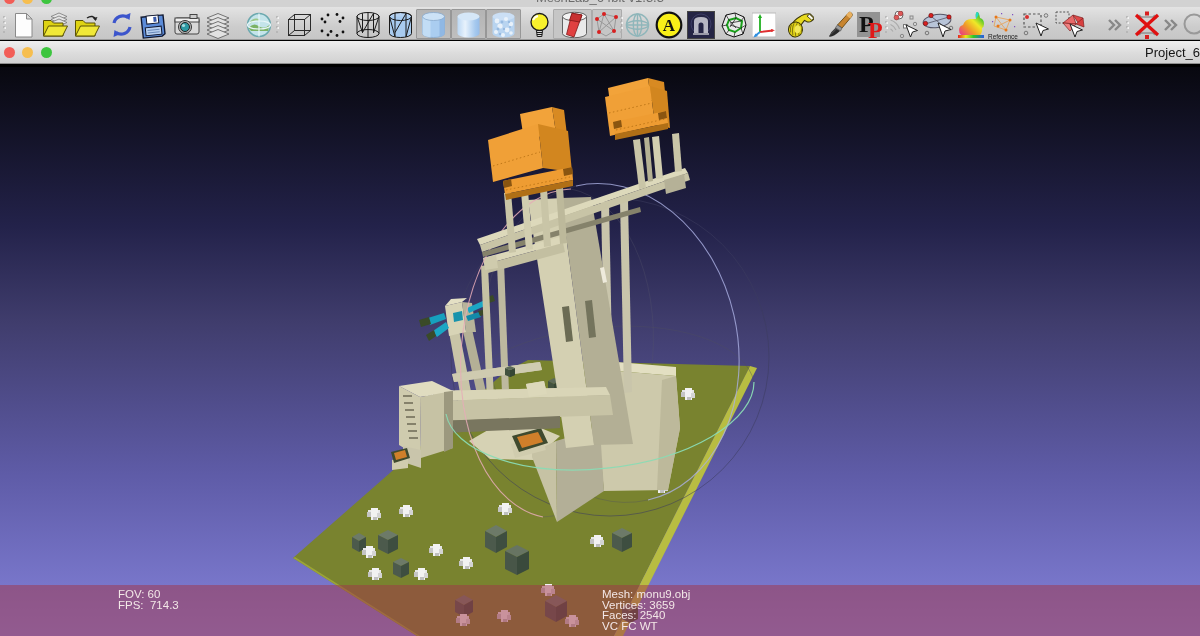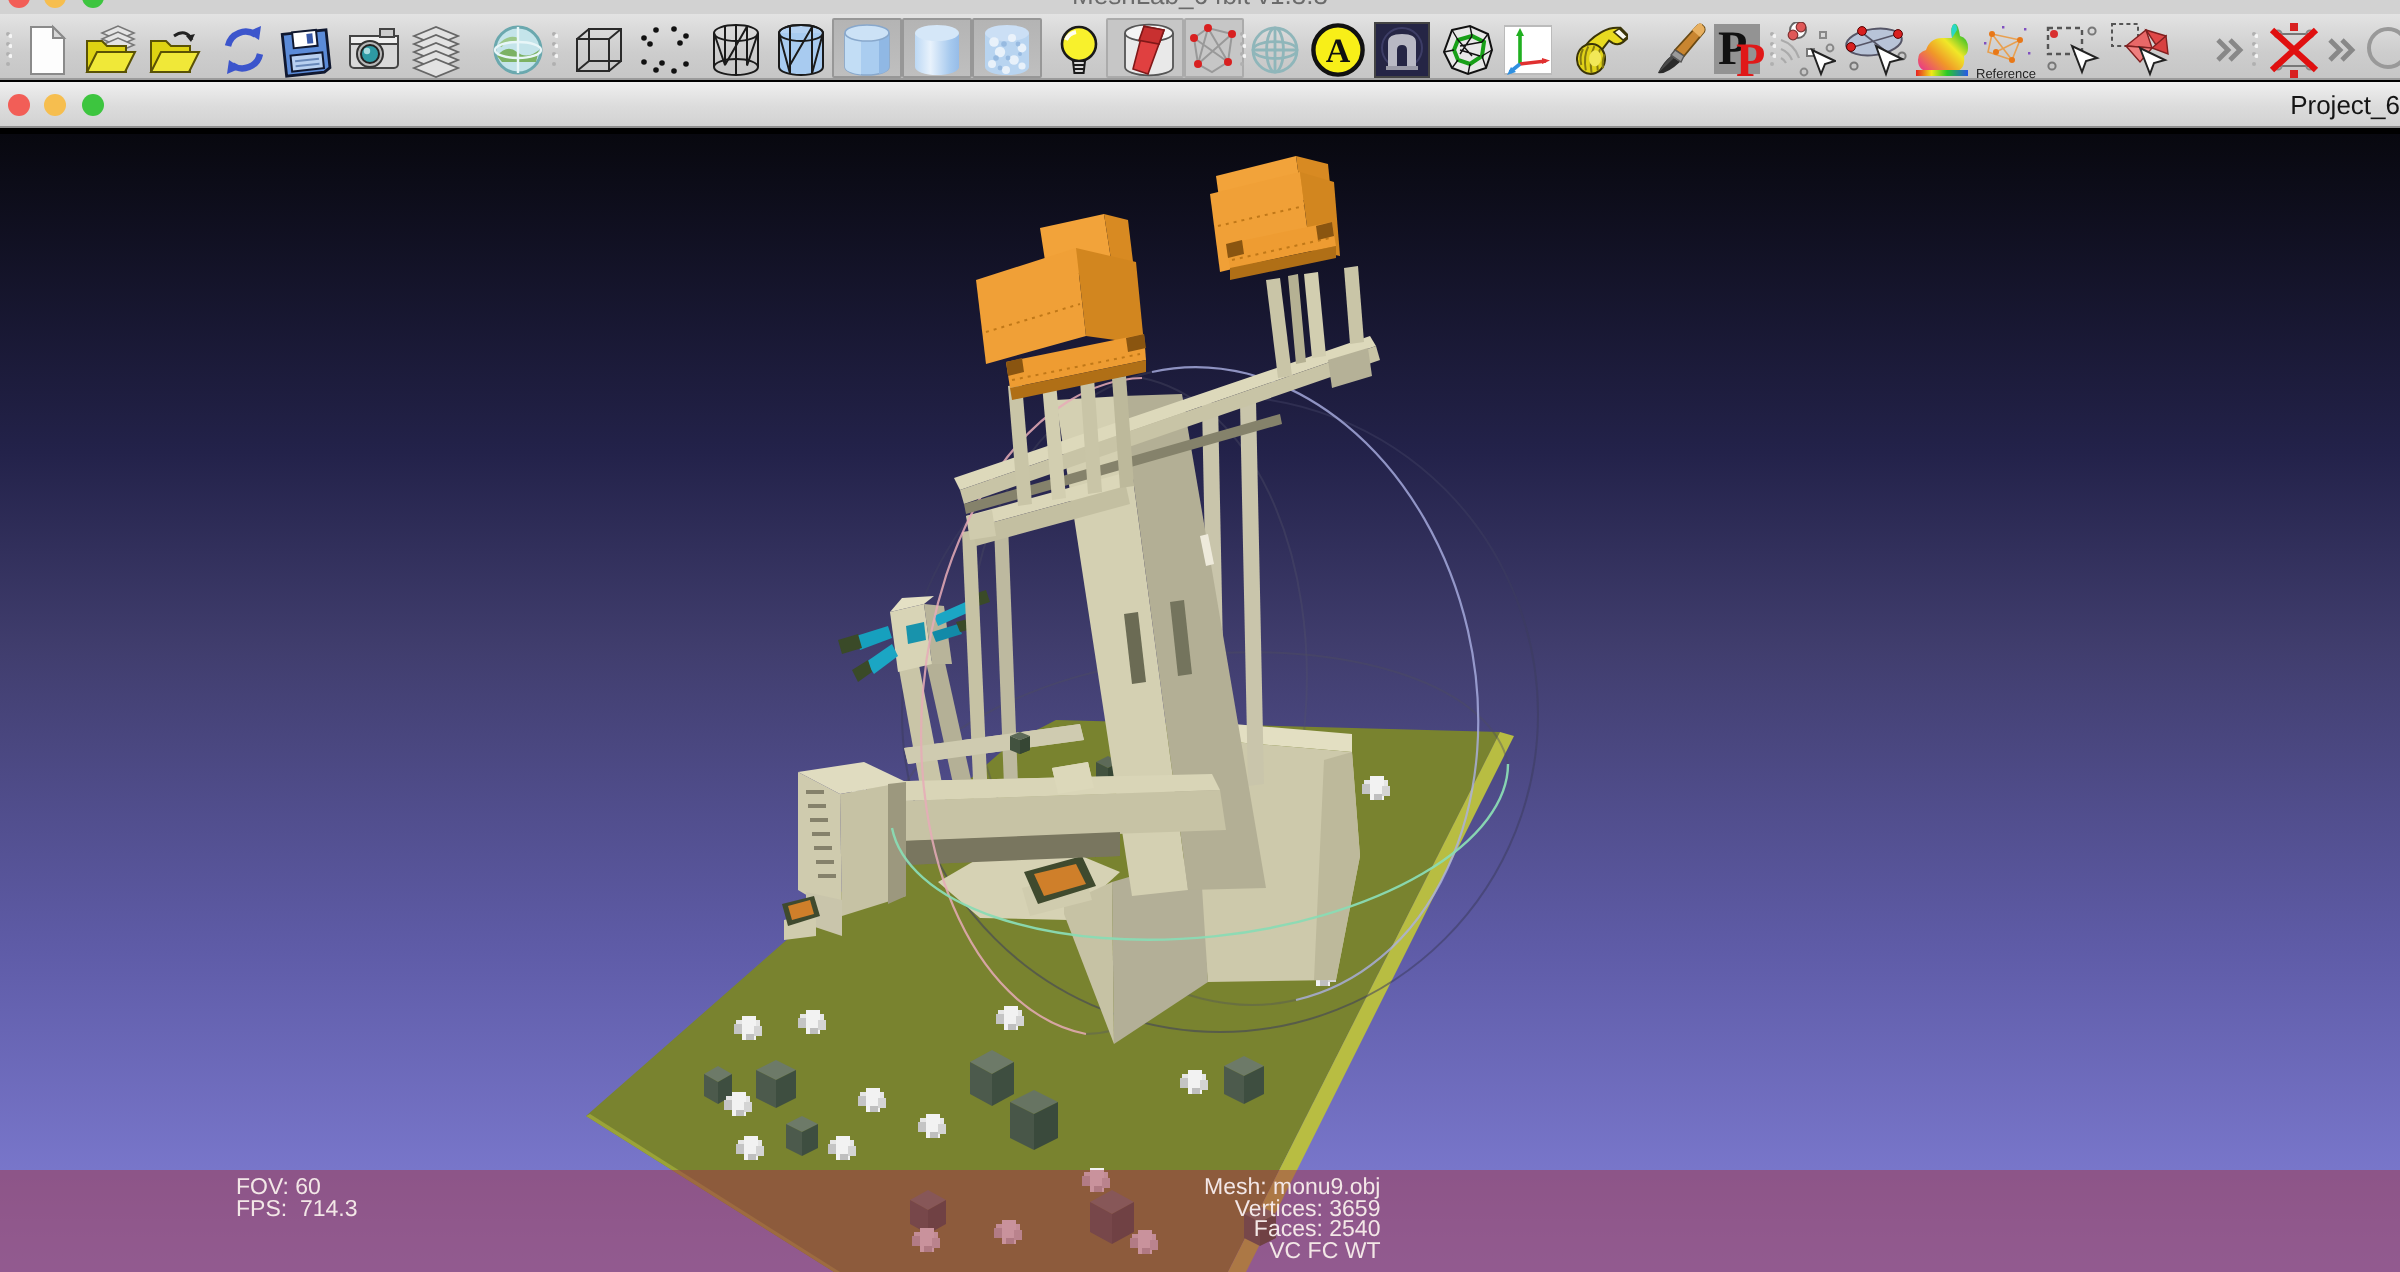--- a/index.html
+++ b/index.html
@@ -266,21 +266,21 @@
           <path d="M616,130 L665,119" stroke="#c07818" stroke-width="1" stroke-dasharray="1.5,2.5" fill="none"></path>
           <polygon points="658,113 666,111 667,118 659,120" fill="#8a5510"></polygon>
         </g>
       </g>
     </svg>
   </div>
 
   <div id="statusbar">
     <div class="st" style="left:118px;top:4px;">FOV: 60
 FPS:  714.3</div>
-    <div class="st" style="left:602px;top:4px;text-align:right;">Mesh: monu9.obj
+    <div class="st" style="left:602px;top:4px;">Mesh: monu9.obj
 Vertices: 3659
 Faces: 2540
 VC FC WT</div>
   </div>
 
   <div id="titlebar">
     <div class="tl" style="left:4px;background:#f25e57;"></div>
     <div class="tl" style="left:22px;background:#f6be4f;"></div>
     <div class="tl" style="left:41px;background:#3dc53f;"></div>
     <div id="titletext">MeshLab_64bit v1.3.3</div>

